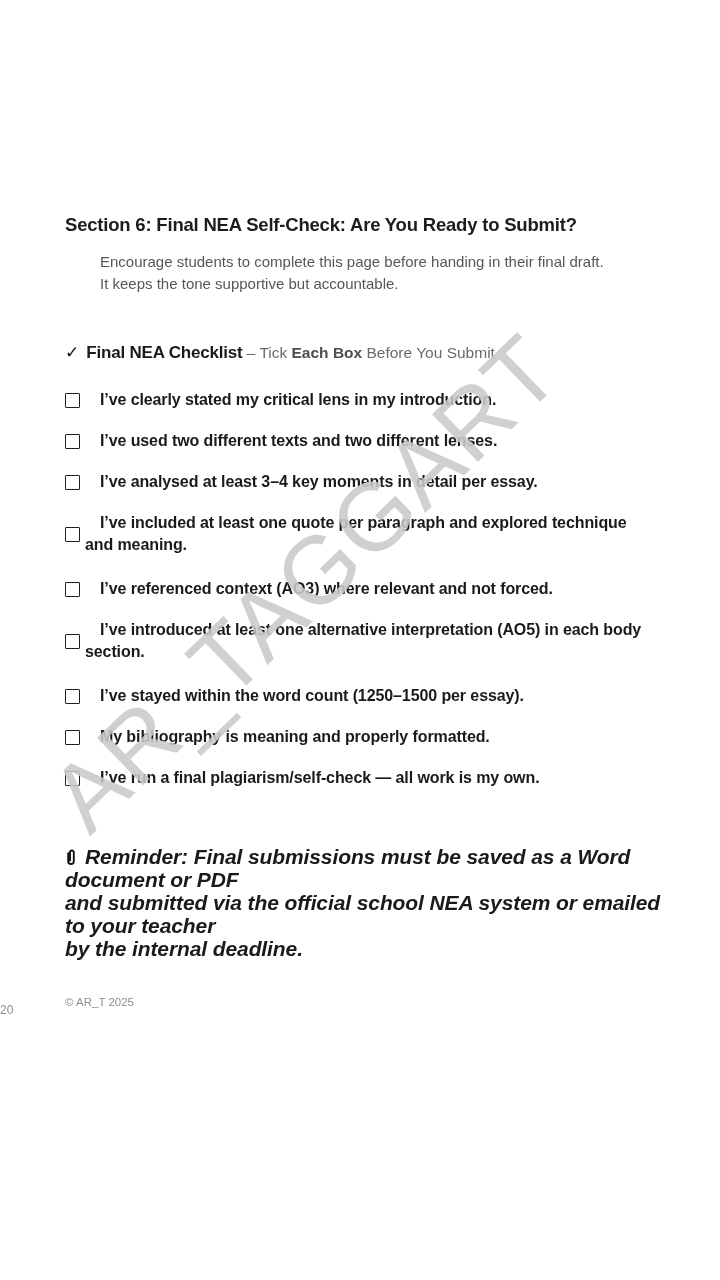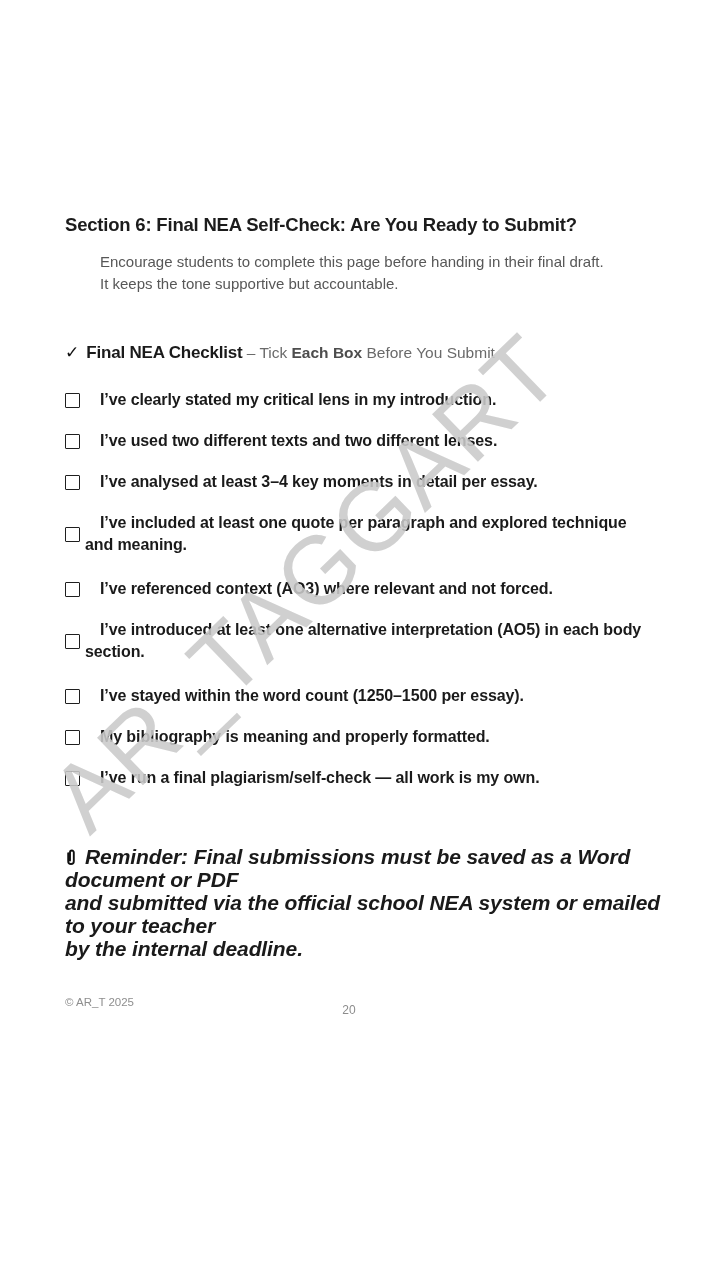--- a/index.html
+++ b/index.html
@@ -56,21 +56,21 @@
     letter-spacing:2px;z-index:5;pointer-events:none;
     font-family:"Liberation Sans","DejaVu Sans",sans-serif;
   }
 
   .copyright{
     position:absolute;left:65px;top:996px;
     font-size:11.5px;color:#8e8e8e;
   }
   .page-number{
     position:absolute;left:0;top:1003px;width:698px;
-    text-align:center;font-size:12px;color:#8c8c8c;
+    text-align:left;font-size:12px;color:#8c8c8c;
   }
 </style>
 </head>
 <body>
 
 <div class="page">
 
   <div class="content">
 
     <div class="section-heading">Section 6: Final NEA Self-Check: Are You Ready to Submit?</div>

